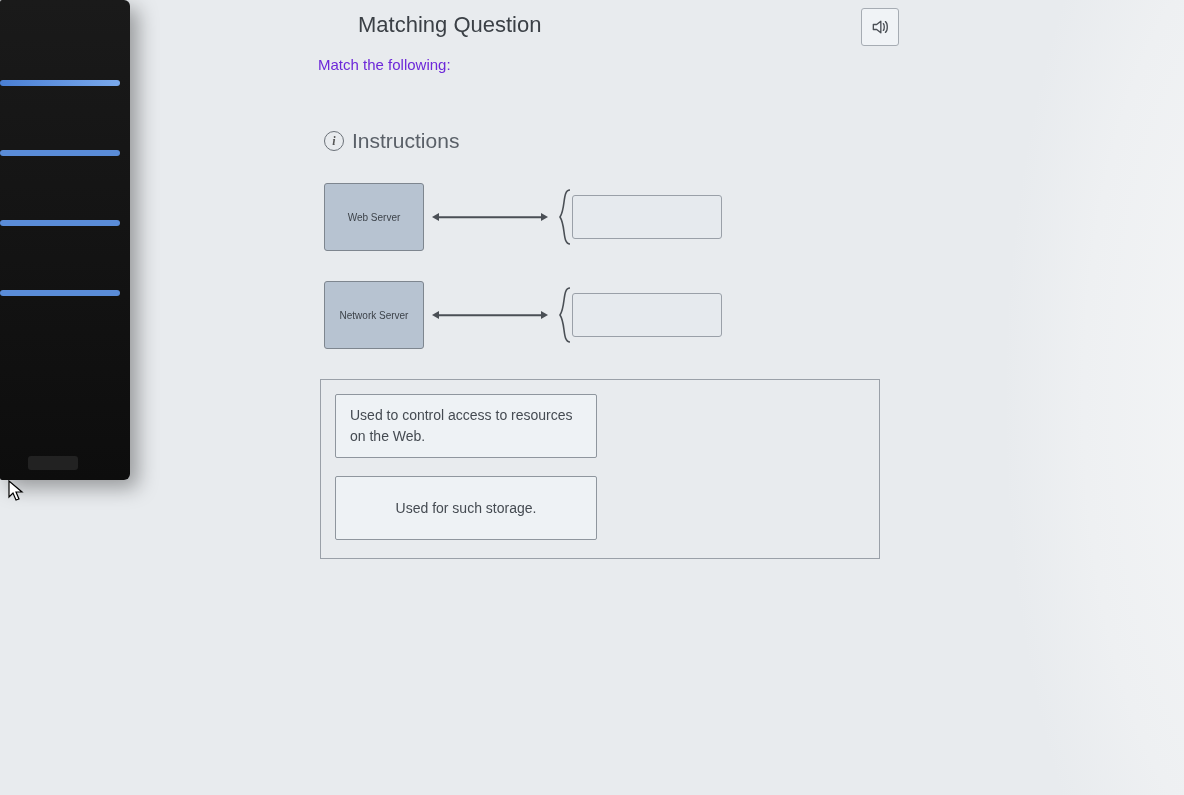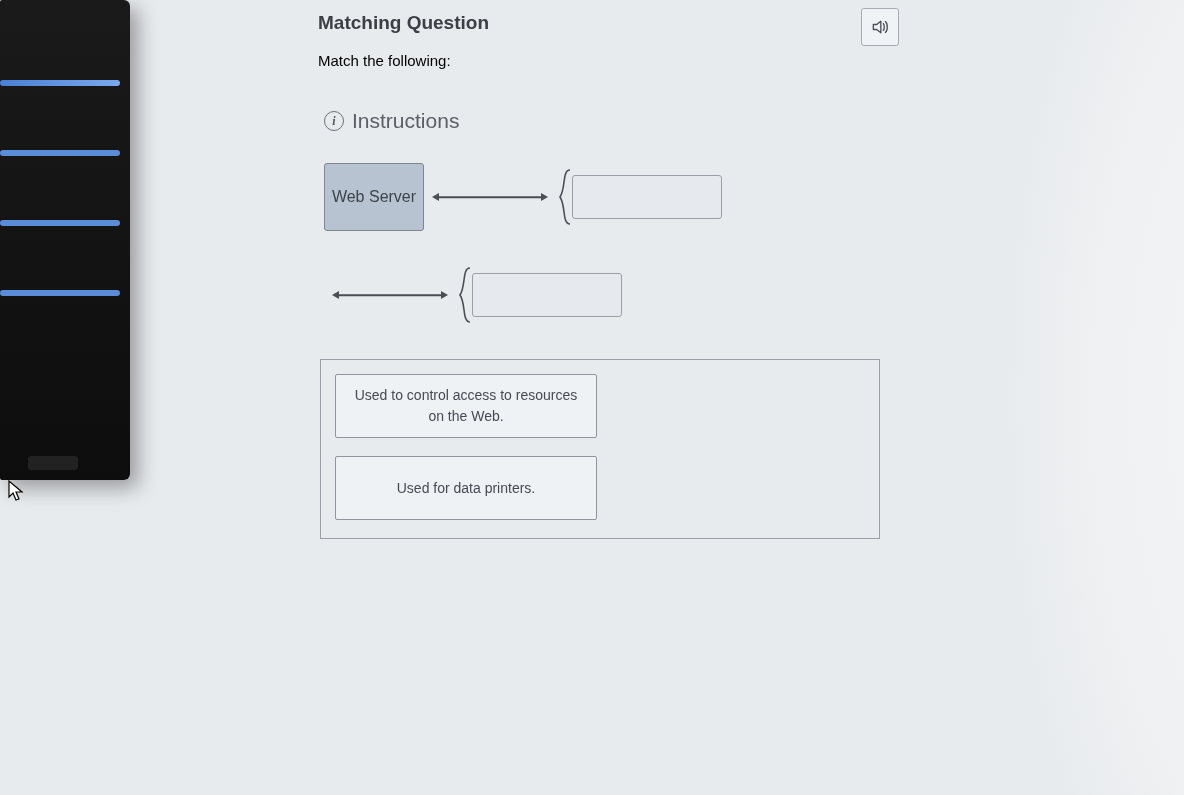--- a/index.html
+++ b/index.html
@@ -52,29 +52,30 @@
   
   .question-panel{
     position:absolute;
     left:318px;
     top:0;
     width:600px;
     padding-top:12px;
   }
   
   .q-title{
-    font-size:19px;
-    font-weight:700;
+    font-size:22px;
+    font-weight:400;
     color:#3b4046;
     margin-bottom:18px;
+    margin-left:40px;
   }
   .q-sub{
     font-size:15px;
-    color:#000000;
-    margin-bottom:40px;
+    color:#6d28d9;
+    margin-bottom:56px;
   }
   
   .instr-row{
     display:flex;
     align-items:center;
     gap:8px;
     margin-left:6px;
     margin-bottom:30px;
   }
   .instr-icon{
@@ -106,21 +107,21 @@
     width:100px;
     height:68px;
     border:1.5px solid #7e868f;
     background:#b7c3d1;
     border-radius:3px;
     display:flex;
     align-items:center;
     justify-content:center;
     text-align:center;
     padding:4px;
-    font-size:16px;
+    font-size:10px;
     color:#3d434a;
     line-height:1.3;
     cursor:grab;
   }
   .connector{
     width:120px;
     height:2px;
     position:relative;
     margin:0 6px;
   }
@@ -174,21 +175,20 @@
   }
   .option-card{
     width:262px;
     min-height:64px;
     border:1.5px solid #8f969e;
     background:#eef2f5;
     border-radius:2px;
     display:flex;
     align-items:center;
     justify-content:center;
-    text-align:center;
     padding:10px 14px;
     font-size:14px;
     color:#454b52;
     line-height:1.5;
     margin-bottom:18px;
     cursor:grab;
   }
   .option-card:last-child{margin-bottom:4px;}
   
   .audio-btn{
@@ -246,36 +246,37 @@
       <div class="drop-target">
         <svg class="brace" viewBox="0 0 16 58">
           <path d="M14 2 C6 2 10 20 4 29 C10 38 6 56 14 56" fill="none" stroke="#4a4f55" stroke-width="1.6"></path>
         </svg>
         <div class="drop-box"></div>
       </div>
     </div>
 
 
     <div class="match-row">
+      <div class="term-box">Network Server</div>
       <div class="connector">
           <div class="connector-line"></div>
         </div>
       <div class="drop-target">
         <svg class="brace" viewBox="0 0 16 58">
           <path d="M14 2 C6 2 10 20 4 29 C10 38 6 56 14 56" fill="none" stroke="#4a4f55" stroke-width="1.6"></path>
         </svg>
         <div class="drop-box"></div>
       </div>
     </div>
 
   </div>
 
   <div class="options-pool">
     <div class="option-card">Used to control access to resources on the Web.</div>
-    <div class="option-card">Used for data printers.</div>
+    <div class="option-card">Used for such storage.</div>
   </div>
 
 </div>
 
 <button class="audio-btn">
   <svg viewBox="0 0 24 24">
     <path d="M4 9v6h4l5 4V5L8 9H4z" fill="none" stroke="#4a4f55" stroke-width="1.6" stroke-linejoin="round"></path>
     <path d="M16 8c1.5 1 1.5 7 0 8" fill="none" stroke="#4a4f55" stroke-width="1.6" stroke-linecap="round"></path>
     <path d="M18.5 5.5c3 2 3 11 0 13" fill="none" stroke="#4a4f55" stroke-width="1.6" stroke-linecap="round"></path>
   </svg>

